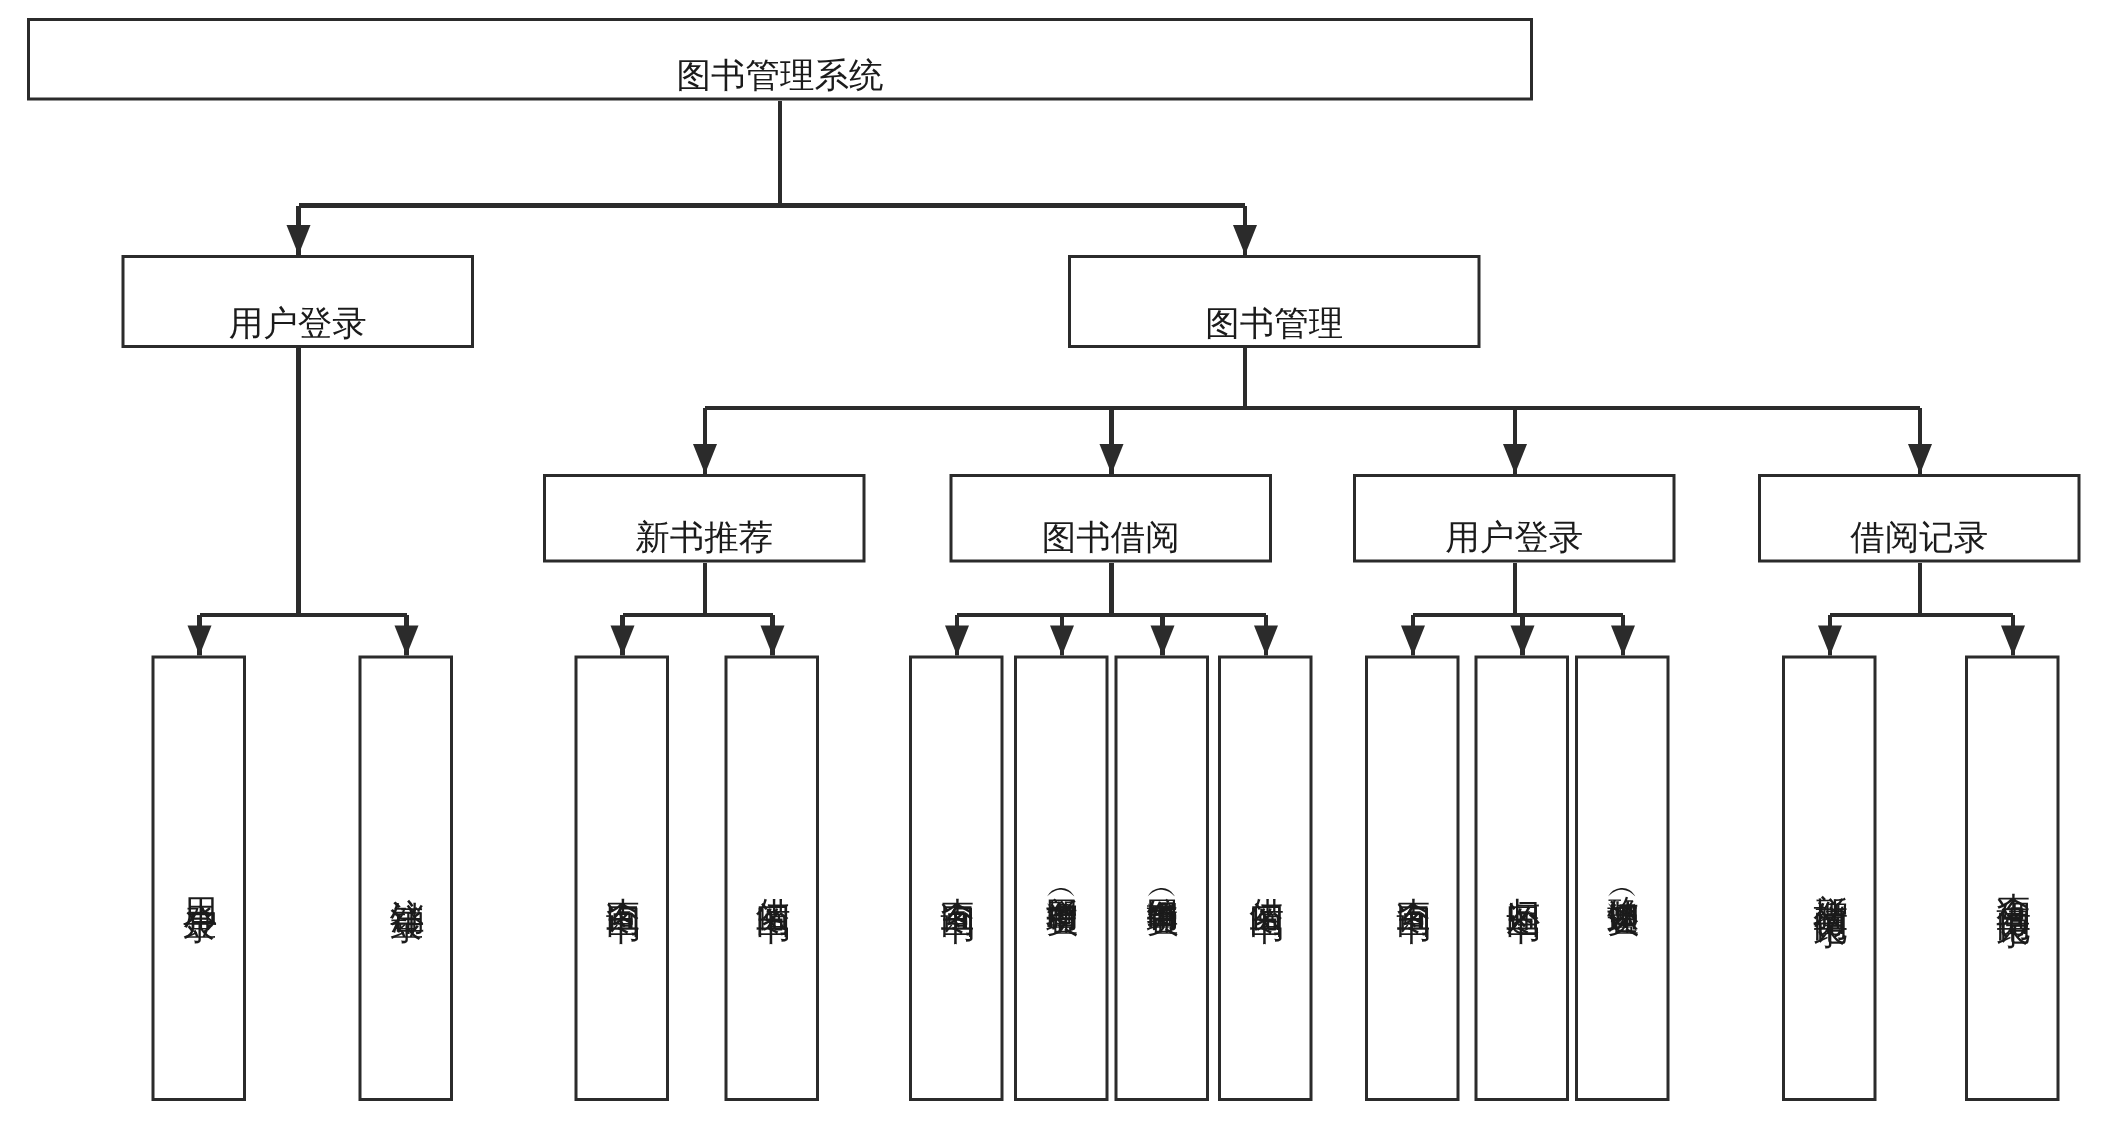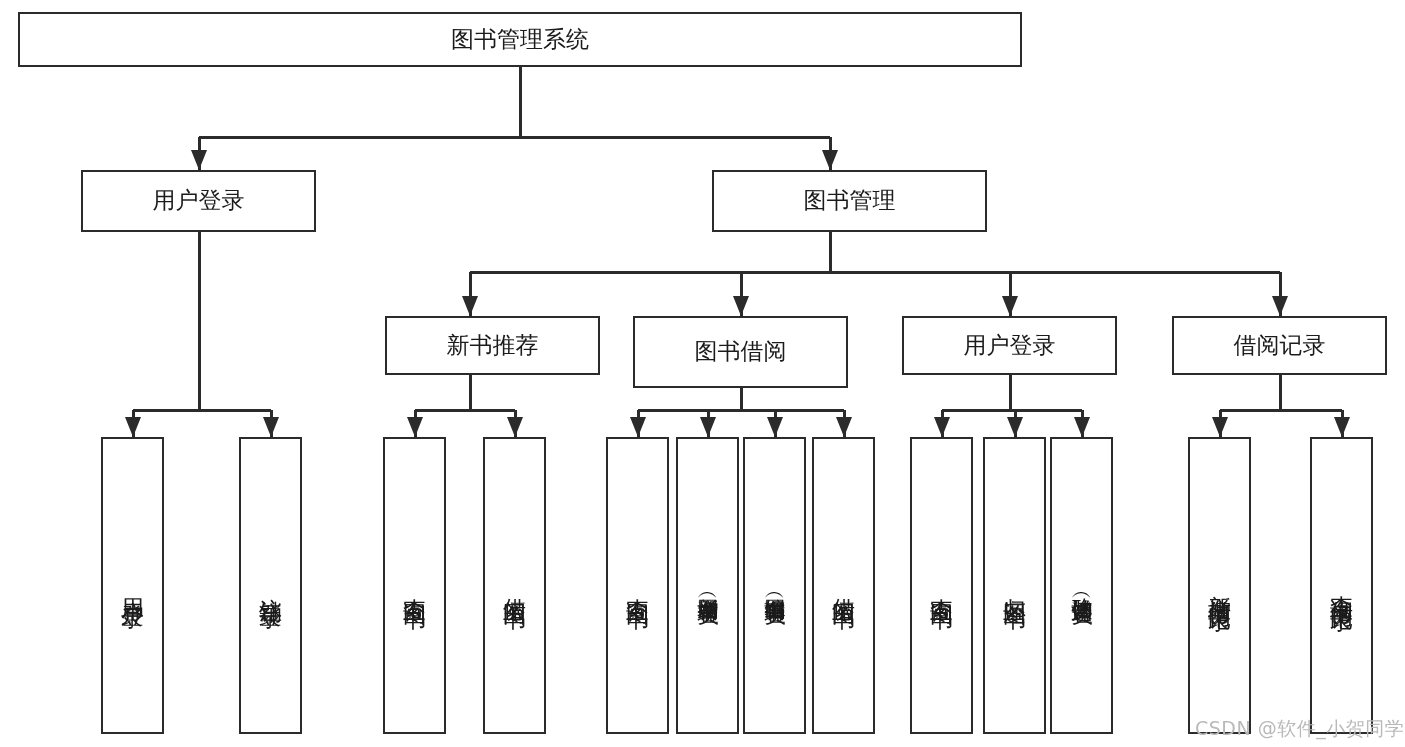--- a/index.html
+++ b/index.html
@@ -24,21 +24,21 @@
     top: 0;
     width: 1405px;
     height: 747px;
   }
   .node {
     position: absolute;
     box-sizing: border-box;
     border: 2px solid #2b2b2b;
     background: #ffffff;
     display: flex;
-    align-items: center;
+    align-items: flex-end;
     justify-content: center;
     z-index: 3;
   }
   .node-label {
     color: #1b1b1b;
     line-height: 1.18;
     white-space: nowrap;
     text-align: center;
   }
   .node.horizontal .node-label {
@@ -135,24 +135,24 @@
   <div id="node-layer">
       <div class="node horizontal root" style="left: 18px; top: 12px; width: 1004px; height: 55px;">
         <span class="node-label">图书管理系统</span>
       </div>
       <div class="node horizontal" style="left: 81px; top: 170px; width: 235px; height: 62px;">
         <span class="node-label">用户登录</span>
       </div>
       <div class="node horizontal" style="left: 712px; top: 170px; width: 275px; height: 62px;">
         <span class="node-label">图书管理</span>
       </div>
-      <div class="node horizontal" style="left: 362px; top: 316px; width: 215px; height: 59px; margin-left: 23px;">
+      <div class="node horizontal" style="left: 362px; top: 316px; width: 215px; height: 59px;">
         <span class="node-label">新书推荐</span>
       </div>
-      <div class="node horizontal" style="left: 633px; top: 316px; width: 215px; height: 72px;">
+      <div class="node horizontal" style="left: 633px; top: 316px; width: 215px; height: 59px;">
         <span class="node-label">图书借阅</span>
       </div>
       <div class="node horizontal" style="left: 902px; top: 316px; width: 215px; height: 59px;">
         <span class="node-label">用户登录</span>
       </div>
       <div class="node horizontal" style="left: 1172px; top: 316px; width: 215px; height: 59px;">
         <span class="node-label">借阅记录</span>
       </div>
       <div class="node vertical" style="left: 101px; top: 437px; width: 63px; height: 297px;">
         <span class="node-label">用户登录</span>
@@ -187,14 +187,13 @@
       <div class="node vertical tight" style="left: 1050px; top: 437px; width: 63px; height: 297px;">
         <span class="node-label">确认归还（管理员）</span>
       </div>
       <div class="node vertical" style="left: 1188px; top: 437px; width: 63px; height: 297px;">
         <span class="node-label">新增借阅记录</span>
       </div>
       <div class="node vertical" style="left: 1310px; top: 437px; width: 63px; height: 297px;">
         <span class="node-label">查询借阅记录</span>
       </div>
     </div>
-  <div class="watermark" style="left: 1195px; top: 716px; color: rgb(185, 185, 185);">CSDN @软件_小贺同学</div>
 </div>
 
 </body></html>

